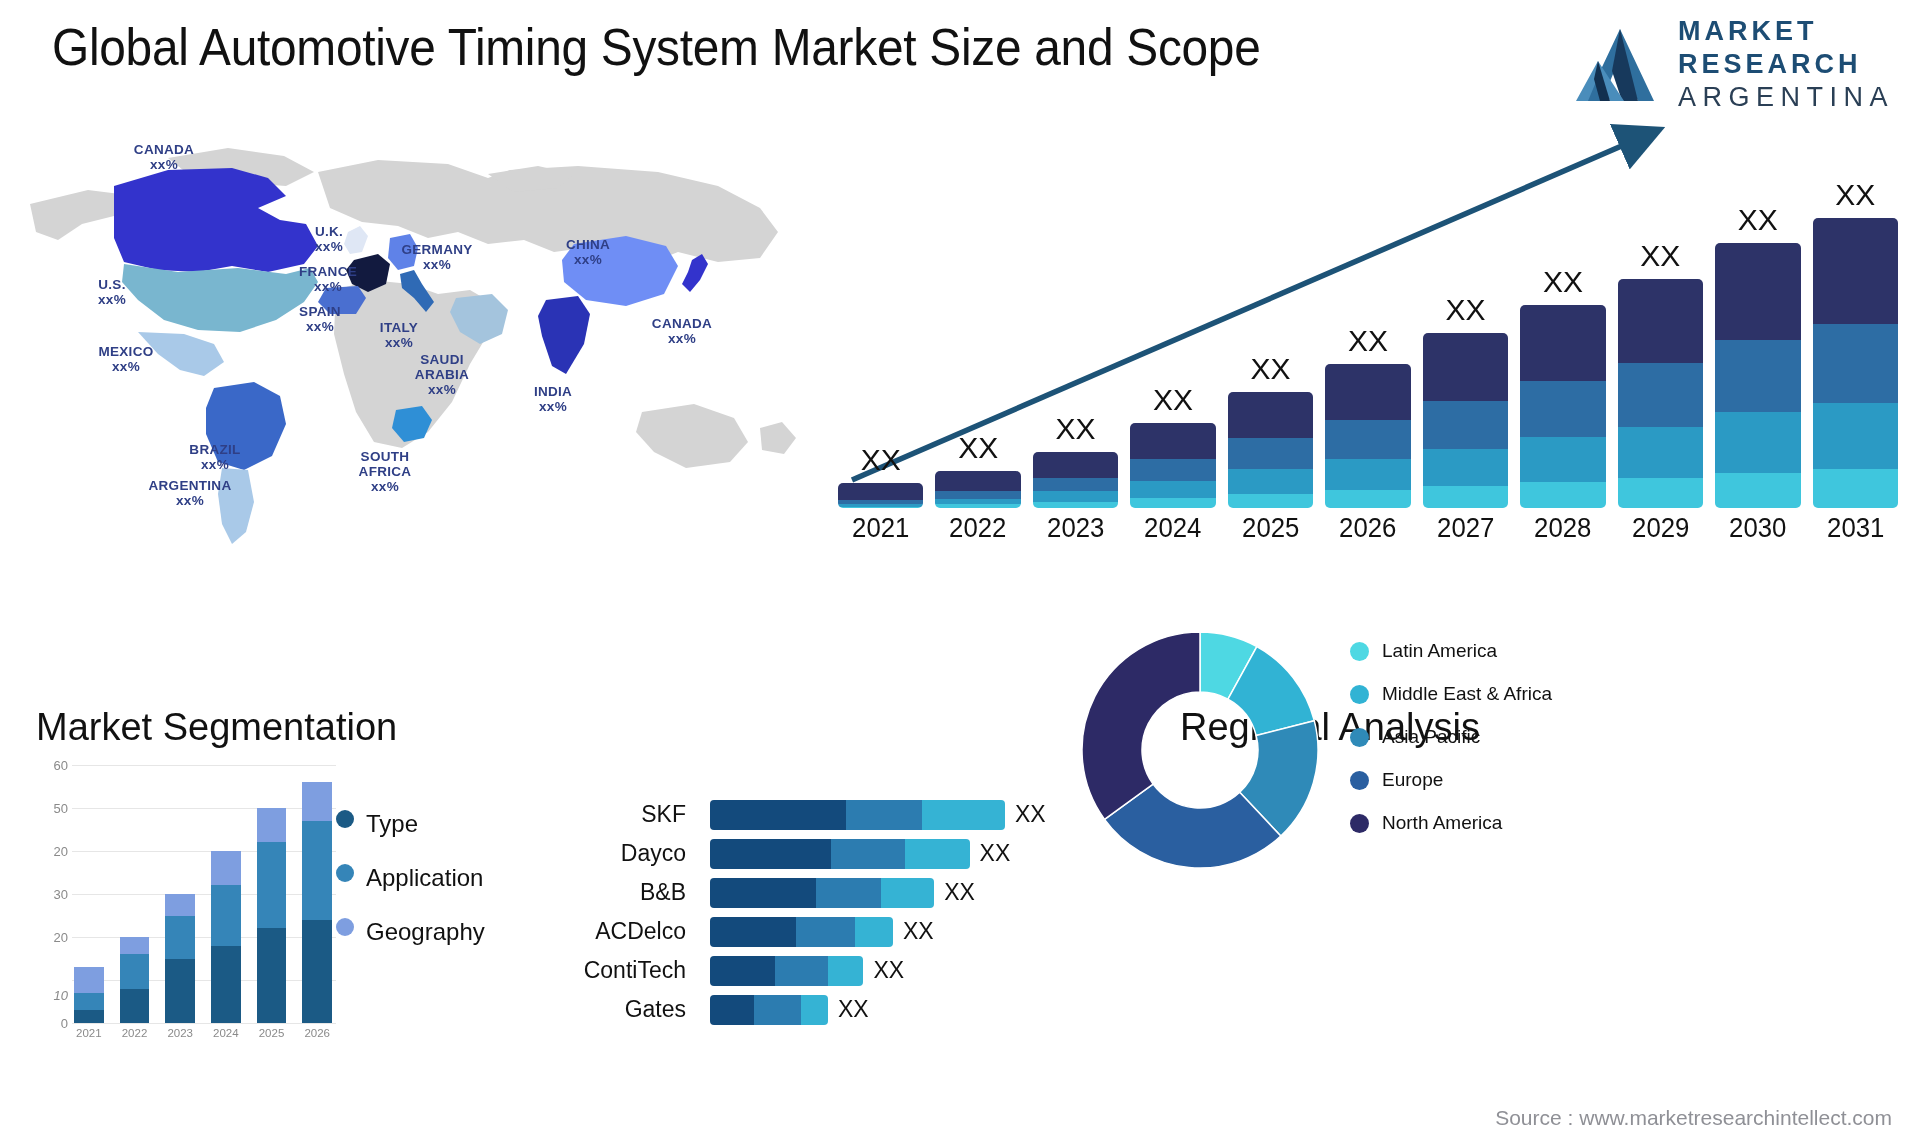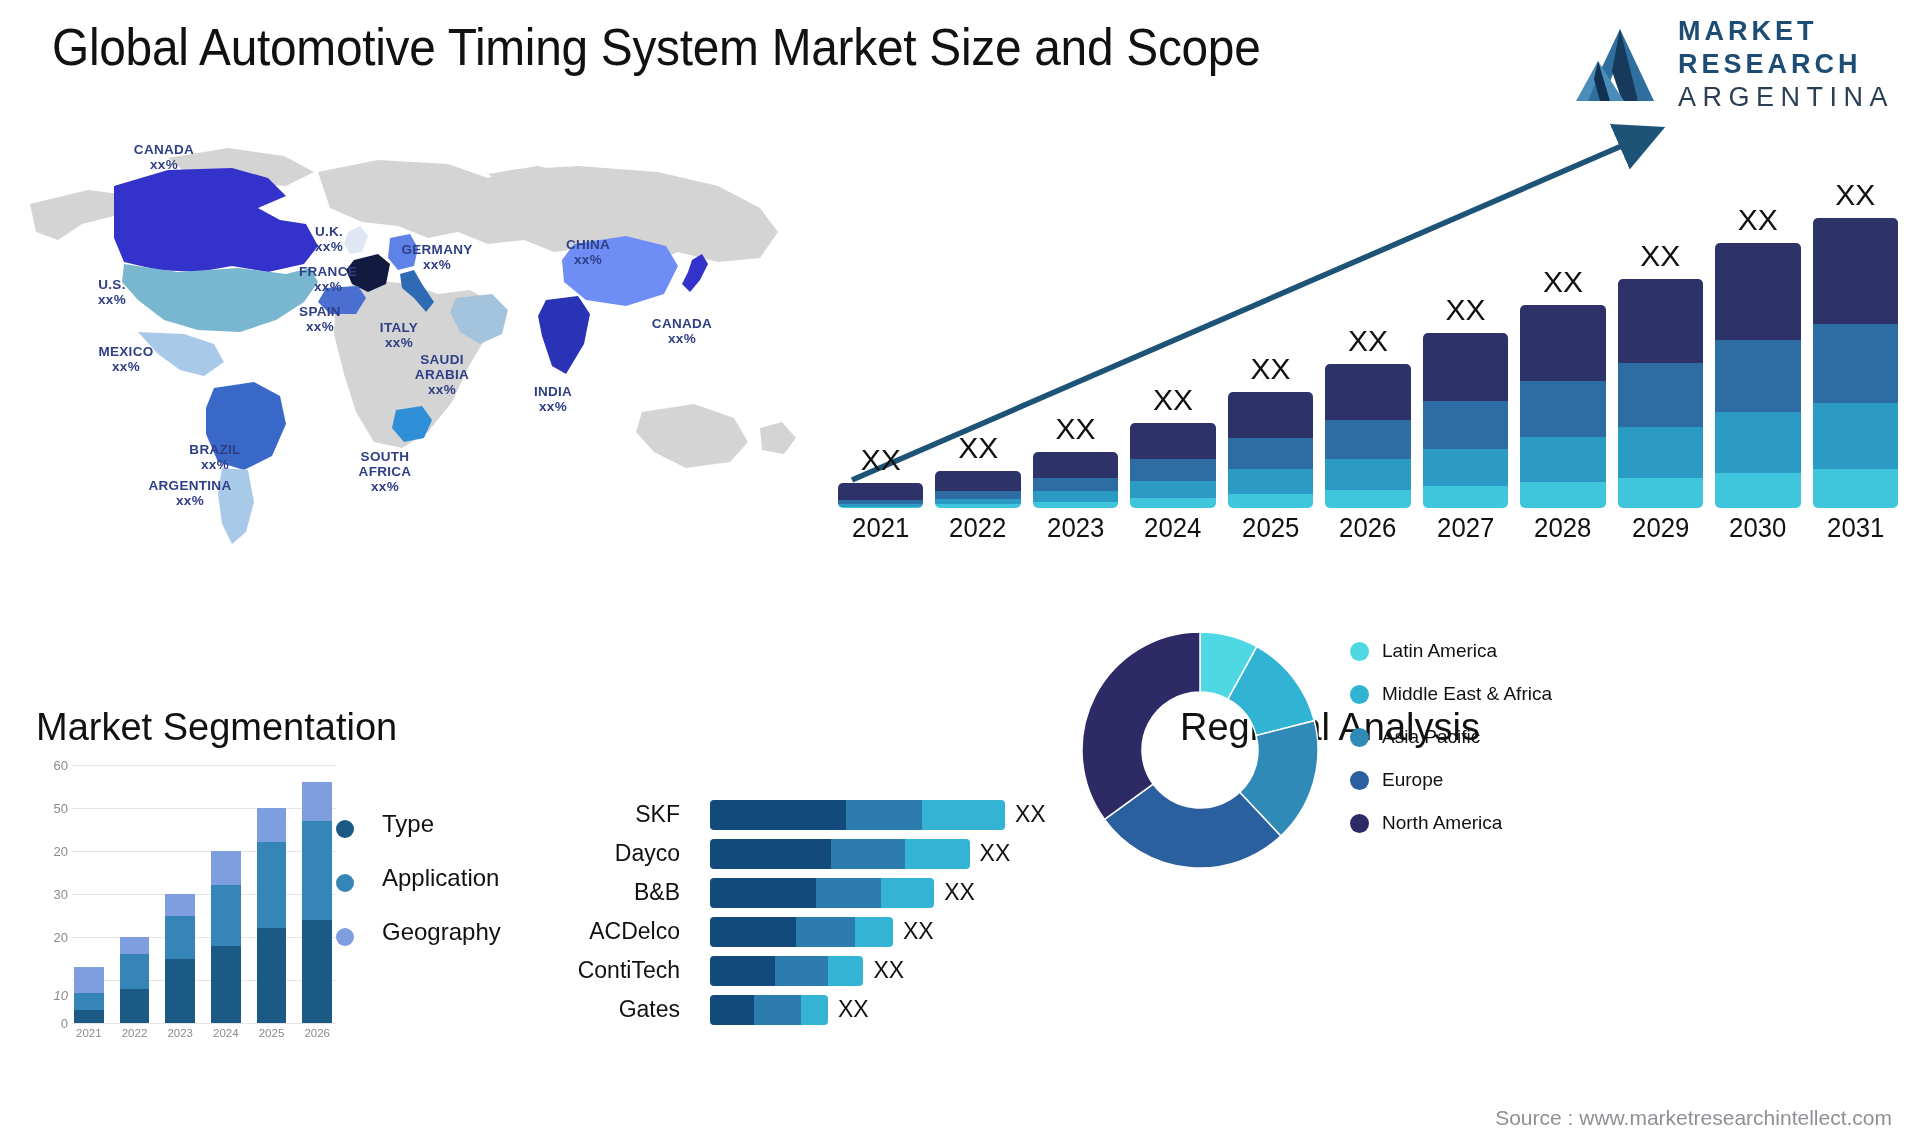--- a/index.html
+++ b/index.html
@@ -80,28 +80,28 @@
     display: flex; align-items: flex-end; gap: 16px;
   }
   .seg-col { flex: 1; height: 100%; display: flex; flex-direction: column; justify-content: flex-end; }
   .seg-seg { width: 100%; }
   .seg-xaxis {
     position: absolute; left: 38px; right: 4px; top: 262px; height: 18px;
     display: flex; gap: 16px;
   }
   .seg-xcell { flex: 1; text-align: center; font-size: 11.5px; color: #8a8a8a; }
   .seg-legend { position: absolute; left: 336px; top: 810px; }
-  .leg-item { display: flex; align-items: flex-end; gap: 28px; margin-bottom: 26px; }
+  .leg-item { display: flex; align-items: flex-start; gap: 12px; margin-bottom: 26px; }
   .leg-dot { width: 18px; height: 18px; border-radius: 50%; flex: none; }
   .leg-txt { font-size: 24px; color: #111; }
 
   
   .kp-wrap { position: absolute; left: 525px; top: 795px; width: 540px; }
   .kp-row { display: flex; align-items: center; height: 39px; margin-bottom: 0px; }
-  .kp-name { width: 185px; text-align: right; padding-right: 30px; font-size: 23px; color: #111; }
+  .kp-name { width: 185px; text-align: right; padding-right: 24px; font-size: 23px; color: #111; }
   .kp-bar { height: 30px; display: flex; border-radius: 4px; overflow: hidden; }
   .kp-seg { height: 100%; }
   .kp-xx { font-size: 23px; color: #111; margin-left: 10px; }
 
   
   .donut-wrap { position: absolute; left: 1075px; top: 625px; width: 250px; height: 250px; }
   .reg-legend { position: absolute; left: 1350px; top: 640px; width: 260px; }
   .reg-item { display: flex; align-items: flex-start; gap: 13px; margin-bottom: 21px; }
   .reg-dot { width: 19px; height: 19px; border-radius: 50%; flex: none; margin-top: 2px; }
   .reg-txt { font-size: 19px; color: #111; line-height: 22px; }

